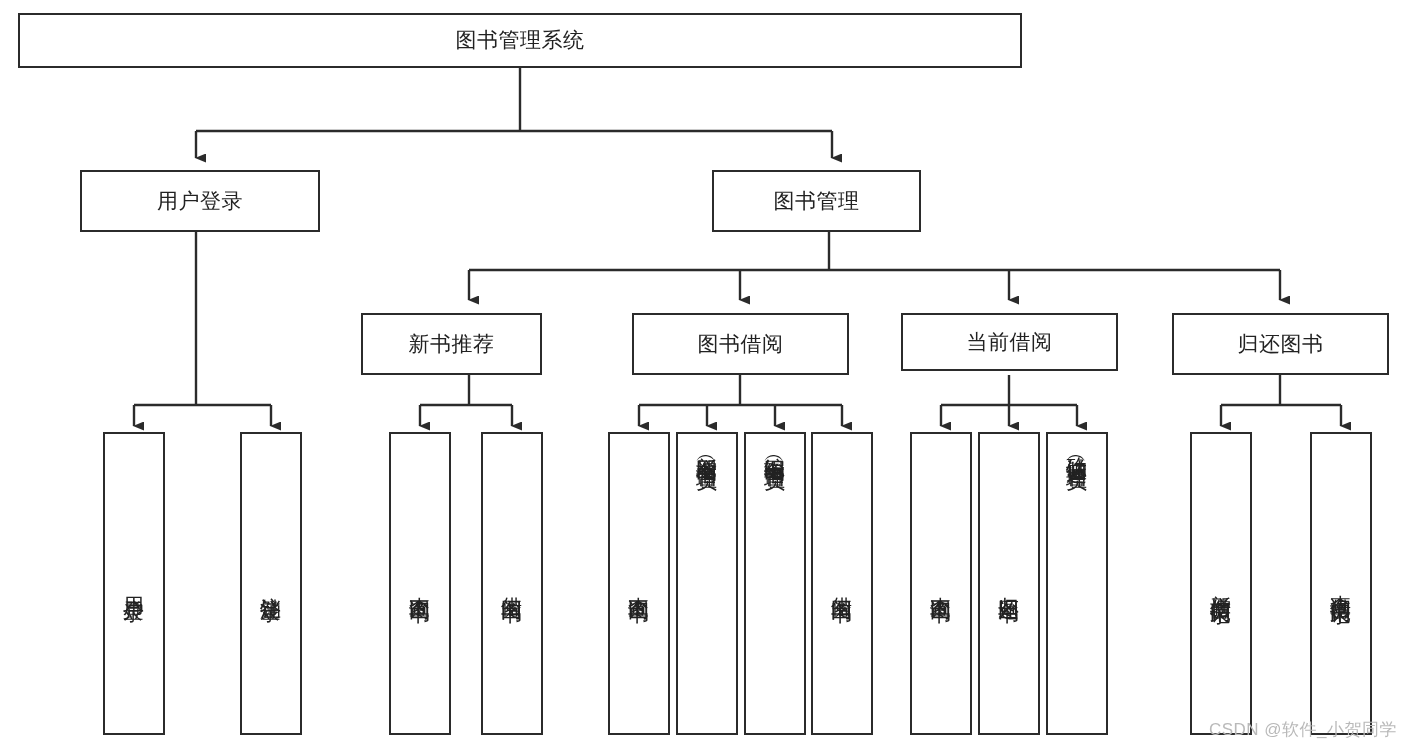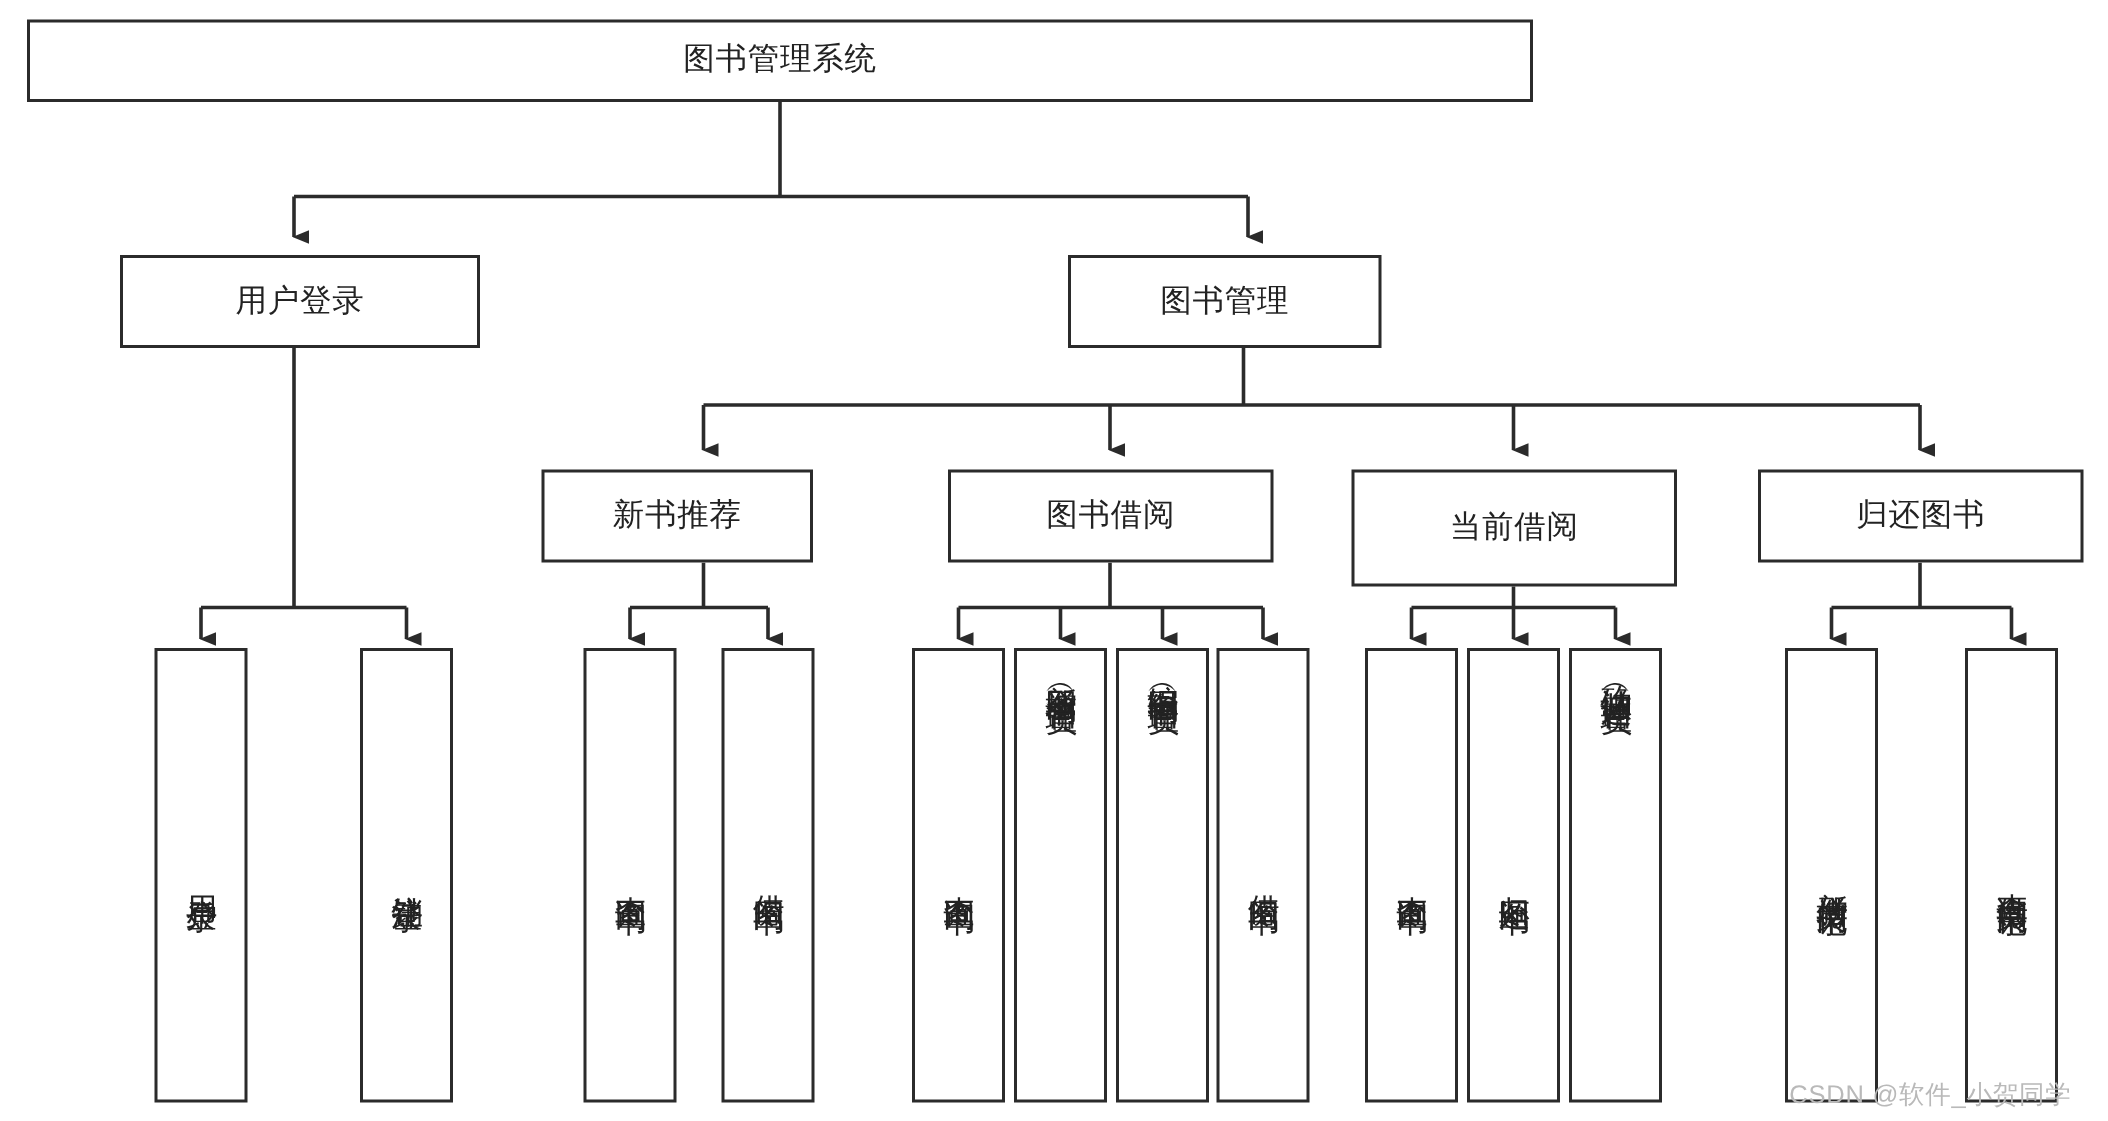--- a/index.html
+++ b/index.html
@@ -59,21 +59,21 @@
     line-height: 1.0;
     letter-spacing: 2px;
     white-space: nowrap;
   }
   .node-vertical.align-mid {
     align-items: center;
     padding-top: 0;
   }
   .watermark {
     position: absolute;
-    right: 24px;
+    right: 8px;
     bottom: 6px;
     font-size: 17px;
     color: #b9b9b9;
     letter-spacing: 0.5px;
     white-space: nowrap;
     pointer-events: none;
   }
 </style>
 </head>
 <body>
@@ -140,25 +140,25 @@
   </div>
 
   <div class="node-box node-horizontal" style="left:712px; top:170px; width:209px; height:62px;">
     <span class="node-label">图书管理</span>
   </div>
 
   <div class="node-box node-horizontal" style="left:361px; top:313px; width:181px; height:62px;">
     <span class="node-label">新书推荐</span>
   </div>
 
-  <div class="node-box node-horizontal" style="left:632px; top:313px; width:217px; height:62px;">
+  <div class="node-box node-horizontal" style="left:632px; top:313px; width:217px; height:62px;font-family:Liberation Serif, serif;">
     <span class="node-label">图书借阅</span>
   </div>
 
-  <div class="node-box node-horizontal" style="left:901px; top:313px; width:217px; height:78px;">
+  <div class="node-box node-horizontal" style="left:901px; top:313px; width:217px; height:58px;">
     <span class="node-label">当前借阅</span>
   </div>
 
   <div class="node-box node-horizontal" style="left:1172px; top:313px; width:217px; height:62px;">
     <span class="node-label">归还图书</span>
   </div>
 
   <div class="node-box node-vertical align-mid" style="left:103px; top:432px; width:62px; height:303px;">
     <span class="node-label">用户登录</span>
   </div>

